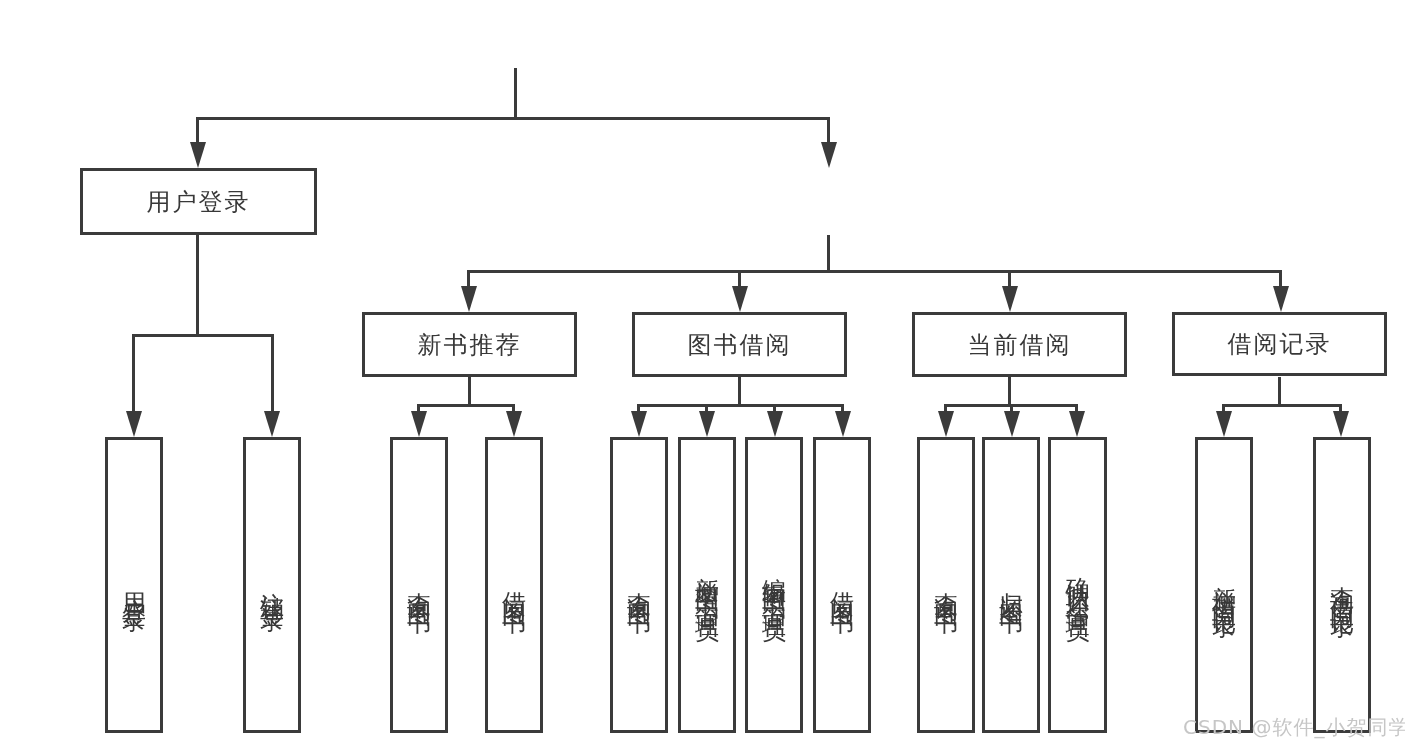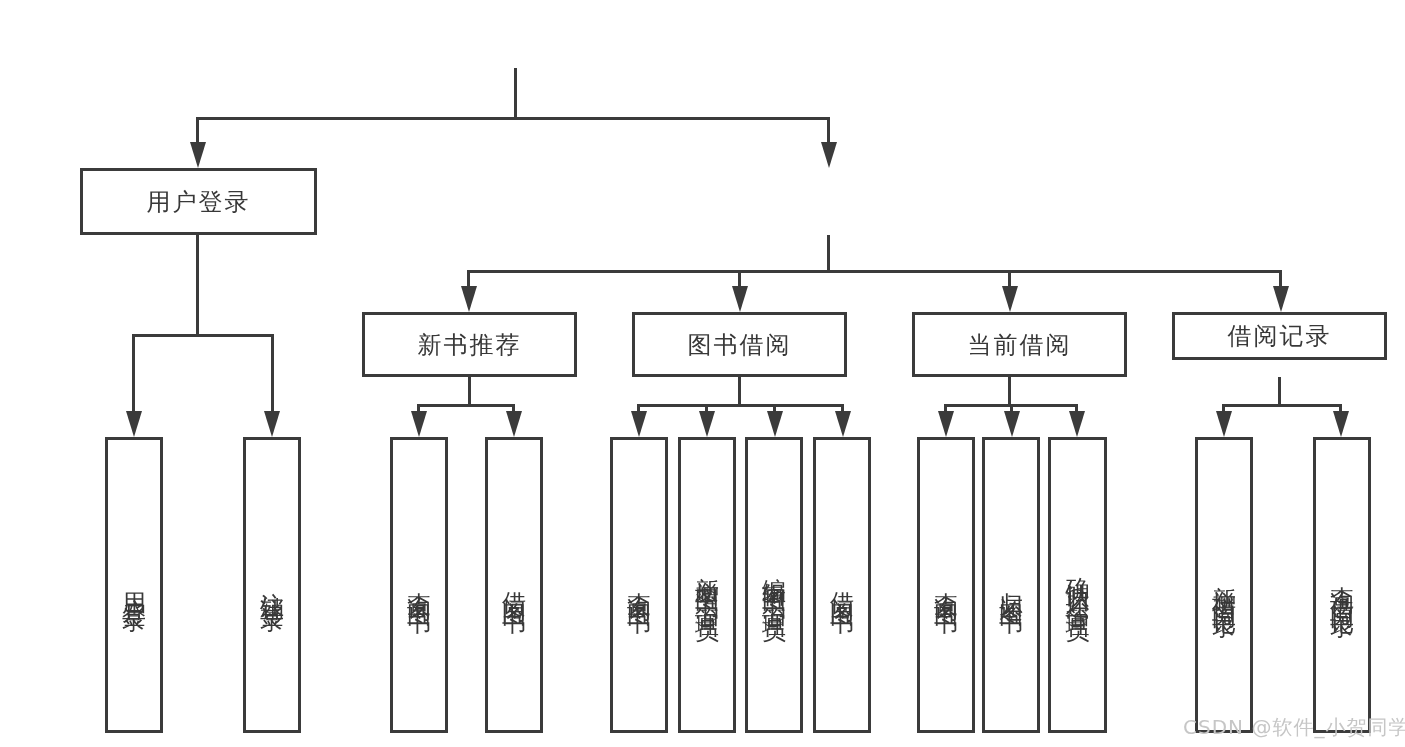--- a/index.html
+++ b/index.html
@@ -50,21 +50,21 @@
 
   <div class="box h-label" style="left:632px;top:312px;width:215px;height:65px;">
     <span>图书借阅</span>
   </div>
   <div class="box h-label" style="left:362px;top:312px;width:215px;height:65px;">
     <span>新书推荐</span>
   </div>
   <div class="box h-label" style="left:892px;top:312px;width:215px;height:65px;margin-left:20px;">
     <span>当前借阅</span>
   </div>
-  <div class="box h-label" style="left:1172px;top:312px;width:215px;height:48px;justify-content:center;">
+  <div class="box h-label" style="left:1172px;top:312px;width:215px;height:64px;justify-content:center;">
     <span>借阅记录</span>
   </div>
 
   <div class="box v-box" style="left:105px;top:437px;width:58px;height:296px;">
       <span>用户登录</span>
     </div>
   <div class="box v-box" style="left:243px;top:437px;width:58px;height:296px;">
       <span>注销登录</span>
     </div>
 

